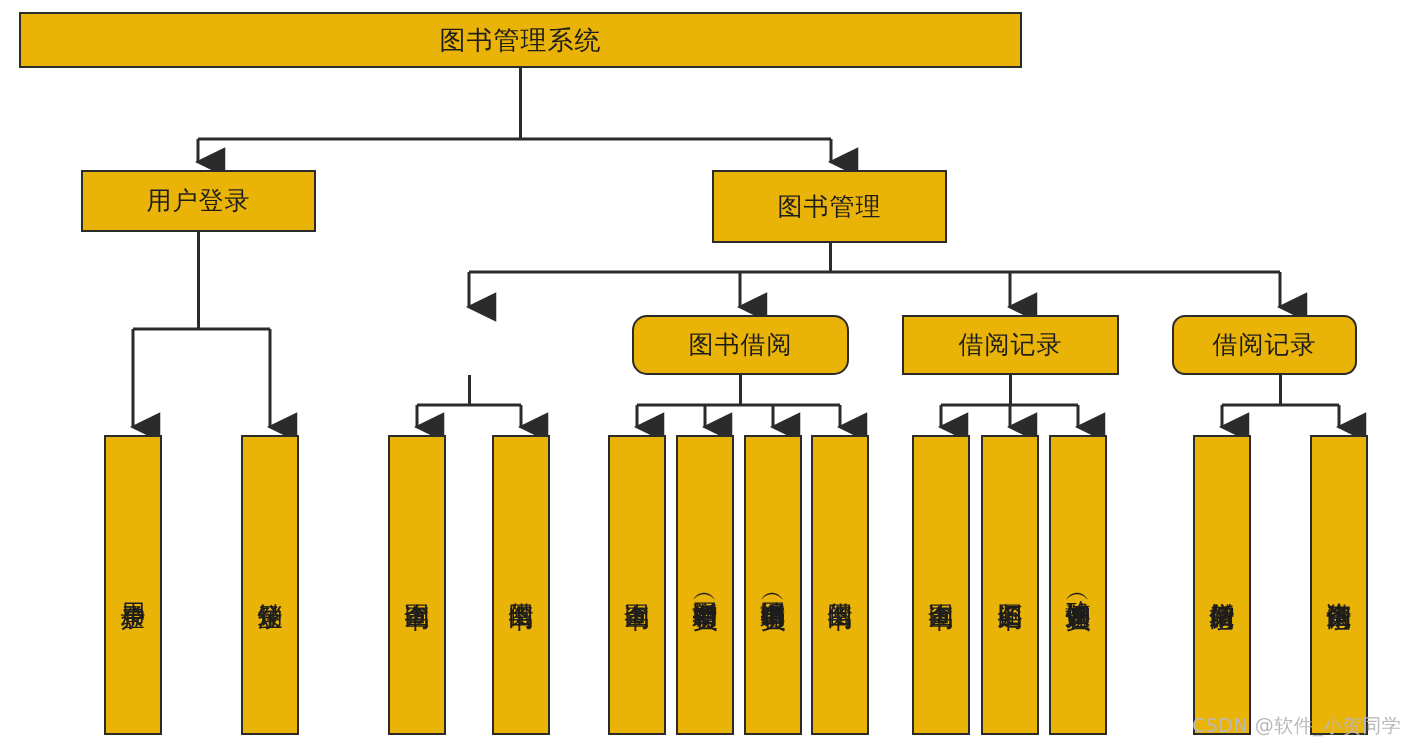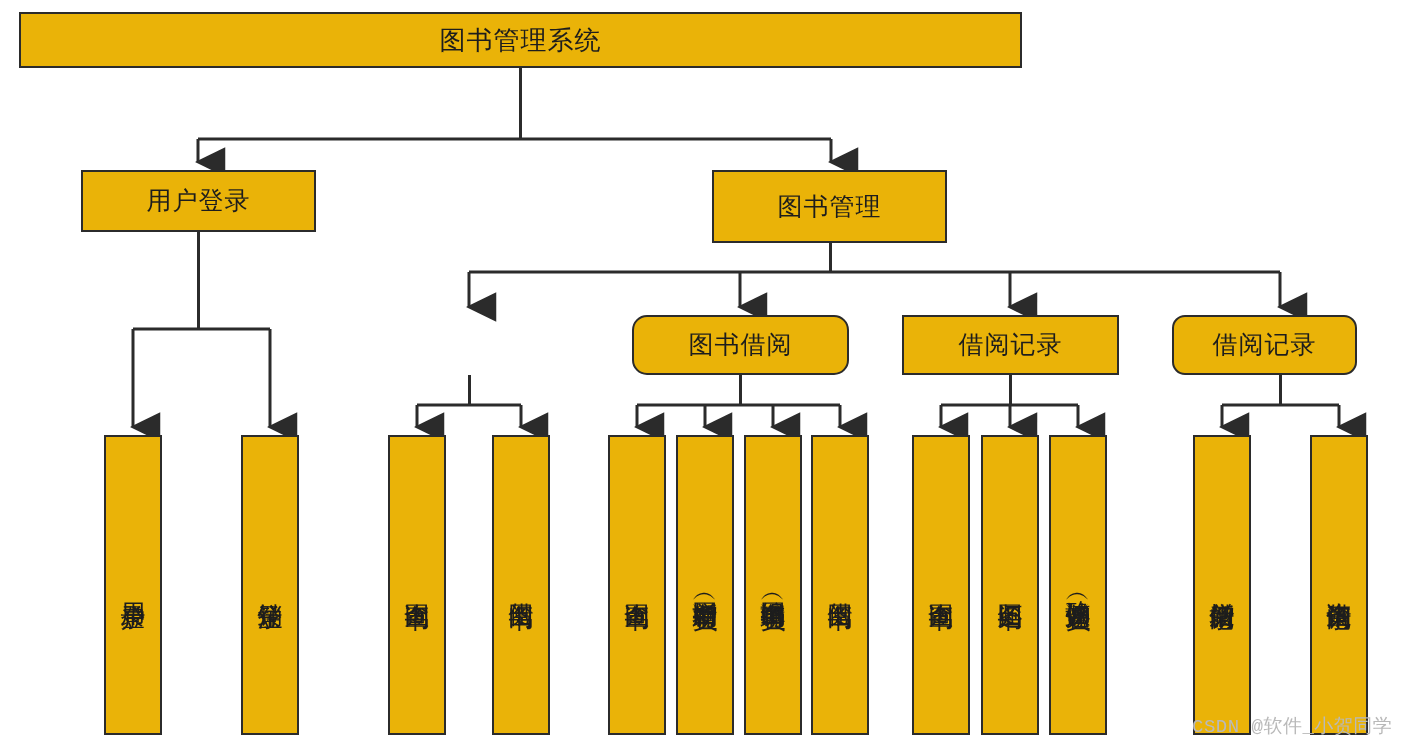--- a/index.html
+++ b/index.html
@@ -182,15 +182,15 @@
     <span class="node-label">确认归还（管理员）</span>
   </div>
 
   <div class="node node-v" style="left:1193px; top:435px; width:58px; height:300px;">
     <span class="node-label">新增借阅记录</span>
   </div>
   <div class="node node-v" style="left:1310px; top:435px; width:58px; height:300px;">
     <span class="node-label">查询借阅记录</span>
   </div>
 
-  <div class="watermark" style="left:1192px; top:713px;font-family:Liberation Mono, monospace;">CSDN @软件_小贺同学</div>
+  <div class="watermark" style="left:1192px; top:713px;">CSDN @软件_小贺同学</div>
 
 </div>
 
 </body></html>

